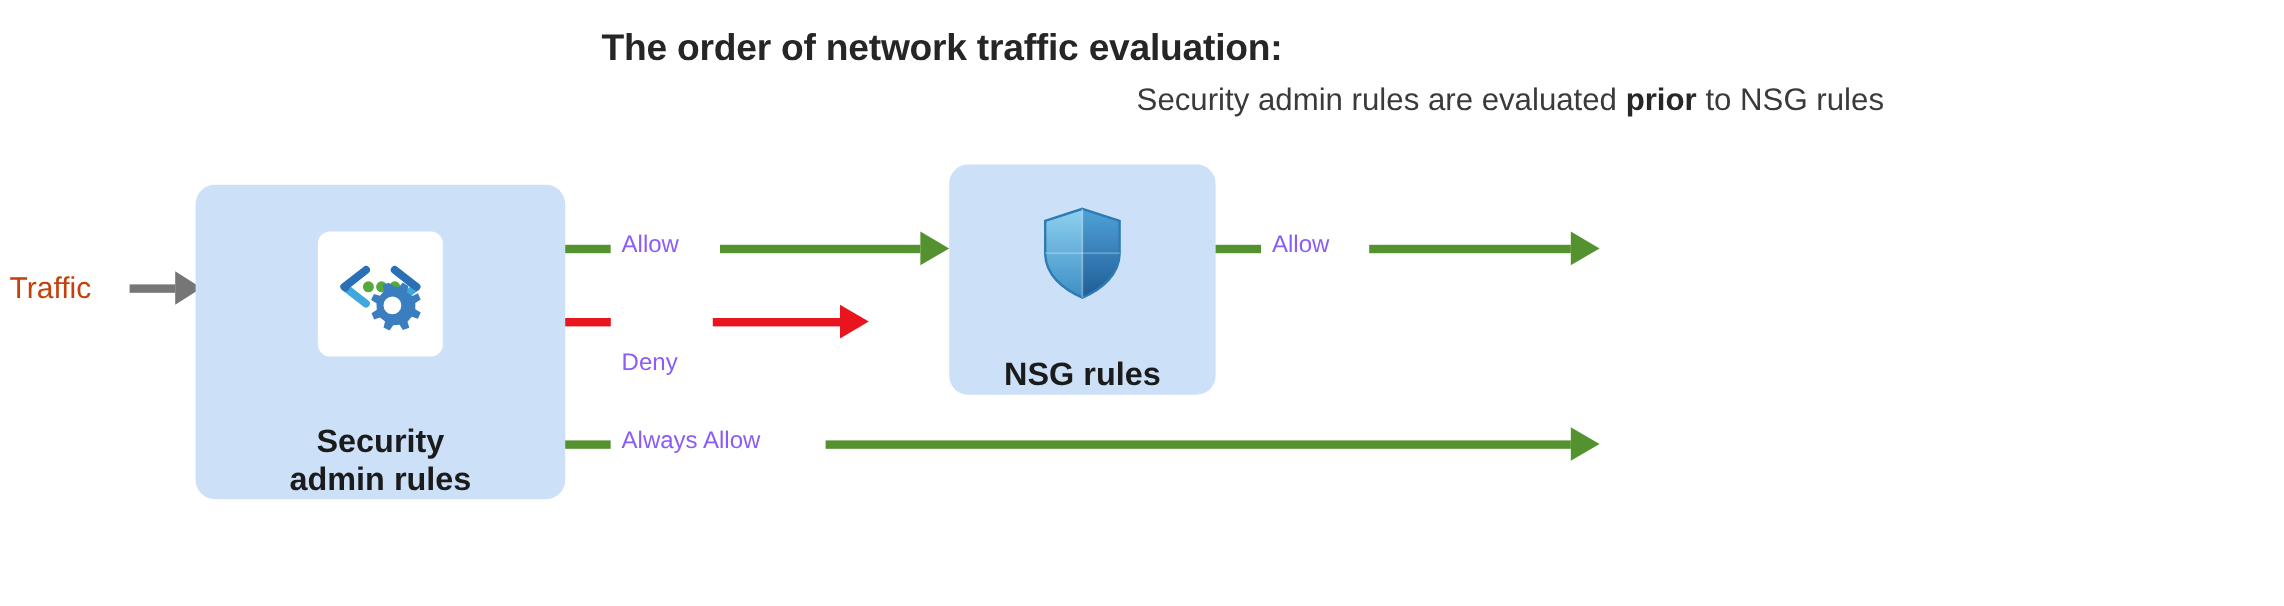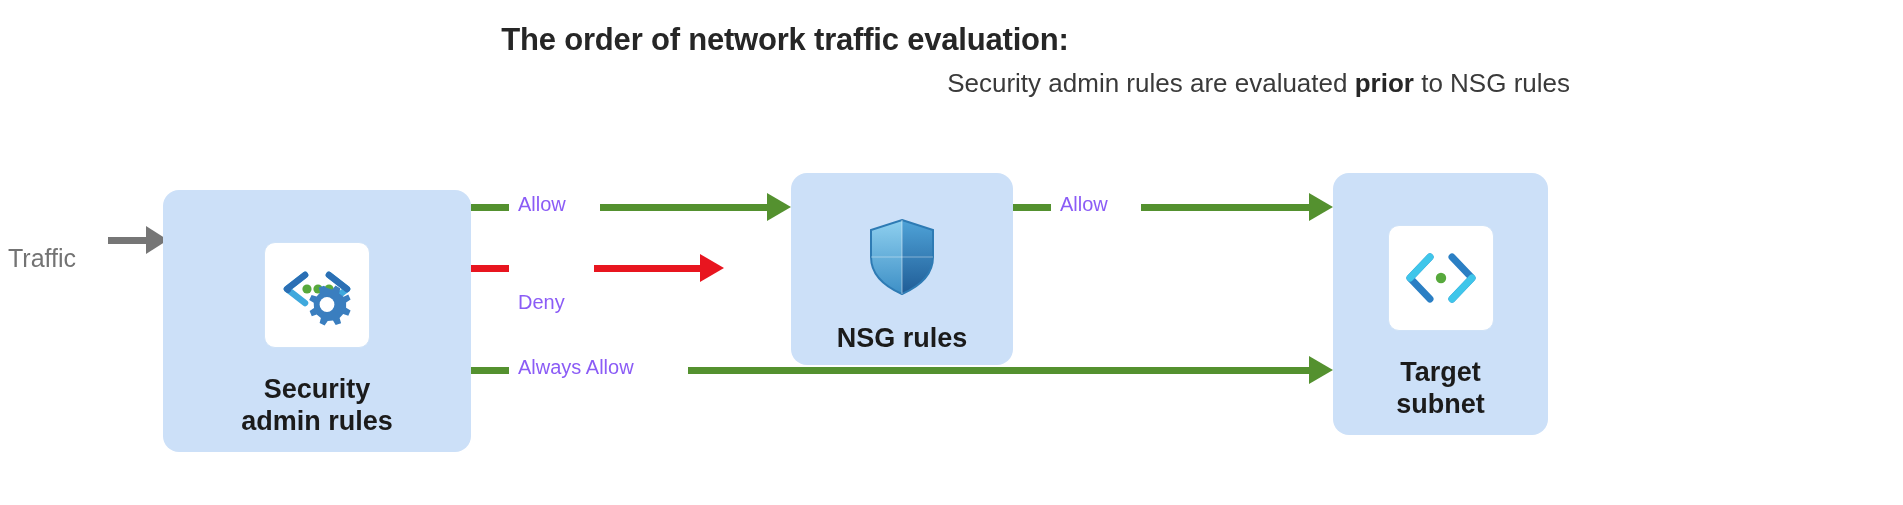--- a/index.html
+++ b/index.html
@@ -47,22 +47,21 @@
 
   
   .nodebox {
     position: absolute;
     background: #cce0f8;
     border-radius: 16px;
     box-sizing: border-box;
     display: flex;
     flex-direction: column;
     align-items: center;
-    justify-content: center;
-    margin-top: 36px;
+    justify-content: space-between;
   }
   .nodebox .boxlabel {
     font-size: 27px;
     font-weight: bold;
     color: #1b1b1b;
     line-height: 1.17;
     text-align: center;
     white-space: pre-line;
   }
 
@@ -135,24 +134,23 @@
     font-size: 20px;
     color: #8b5cf6;
     background: #ffffff;
     padding: 0 9px;
     white-space: nowrap;
     line-height: 1;
   }
   .traffic-label {
     position: absolute;
     font-size: 25px;
-    color: #737373;
+    color: #c2410c;
     white-space: nowrap;
     line-height: 1;
-    margin-top: 18px;
   }
 </style>
 </head>
 <body>
 
 <div class="canvas">
 
   <div class="title">The order of network traffic evaluation:</div>
   <div class="subtitle"><span>Security admin rules are evaluated </span><span class="b">prior</span><span> to NSG rules</span></div>
 
@@ -205,33 +203,20 @@
         <path d="M37 3 L68 13 L68 40 C68 58 53 70 37 77 C21 70 6 58 6 40 L6 13 Z" fill="url(#shdR)"></path>
         <path d="M37 3 L6 13 L6 40 C6 58 21 70 37 77 Z" fill="url(#shdL)"></path>
         <path d="M37 3 L68 13 L68 40 C68 58 53 70 37 77 C21 70 6 58 6 40 L6 13 Z" fill="none" stroke="#2e7bb4" stroke-width="2"></path>
         <path d="M37 3 L37 77" stroke="#ffffff" stroke-width="1.4" opacity="0.35"></path>
         <path d="M6 40 L68 40" stroke="#ffffff" stroke-width="1.4" opacity="0.25"></path>
       </svg>
     </div>
     <div class="boxlabel">NSG rules</div>
   </div>
 
-  <div class="nodebox" id="box-target">
-    <div class="icon-tile">
-      <svg width="80" height="80" viewBox="0 0 80 80" aria-hidden="true">
-        <path d="M29 19 L9 40 L29 61" fill="none" stroke="#2b7fc4" stroke-width="7" stroke-linecap="round" stroke-linejoin="round"></path>
-        <path d="M51 19 L71 40 L51 61" fill="none" stroke="#2b7fc4" stroke-width="7" stroke-linecap="round" stroke-linejoin="round"></path>
-        <path d="M29 19 L9 40" fill="none" stroke="#3fc6ea" stroke-width="7" stroke-linecap="round" stroke-linejoin="round"></path>
-        <path d="M71 40 L51 61" fill="none" stroke="#3fc6ea" stroke-width="7" stroke-linecap="round" stroke-linejoin="round"></path>
-        <circle cx="40" cy="40" r="5.2" fill="#57a93c"></circle>
-      </svg>
-    </div>
-    <div class="boxlabel">Target
-subnet</div>
-  </div>
 
   <div class="arrow-line green" style="left:471px; top:204px; width:38px;"></div>
   <div class="edge-label" style="left:509px; top:194px;">Allow</div>
   <div class="arrow-line green" style="left:600px; top:204px; width:167px;"></div>
   <div class="arrow-head green-head" style="left:767px; top:193px;"></div>
 
   <div class="arrow-line red" style="left:471px; top:265px; width:38px;"></div>
   <div class="edge-label" style="left:509px; top:255px;margin-top:37px;">Deny</div>
   <div class="arrow-line red" style="left:594px; top:265px; width:106px;"></div>
   <div class="arrow-head red-head" style="left:700px; top:254px;"></div>

